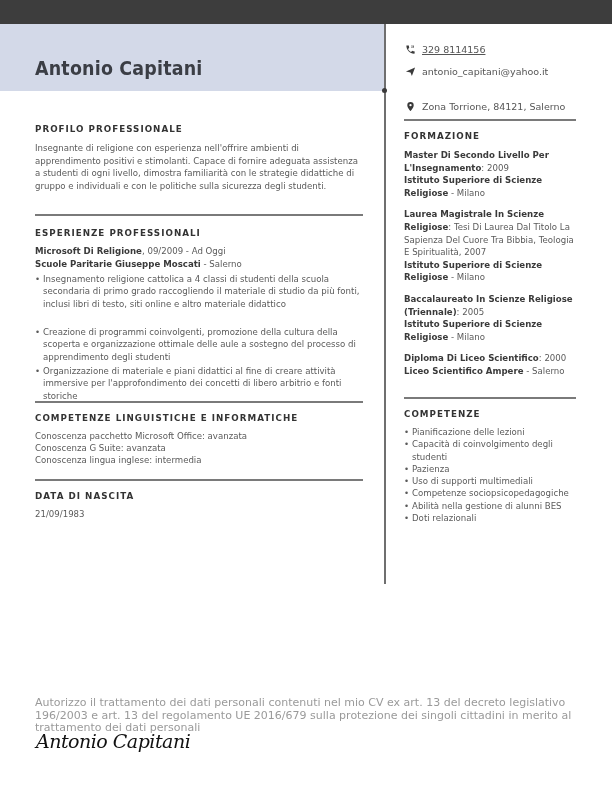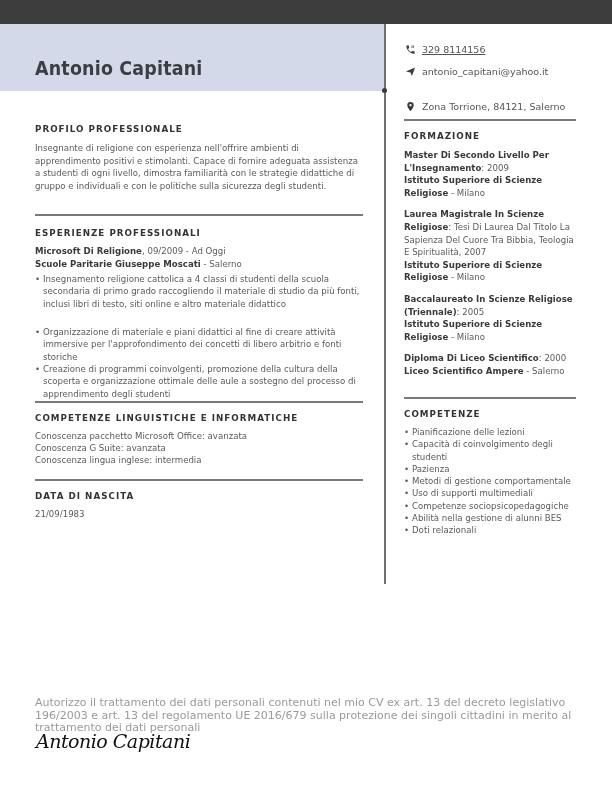--- a/index.html
+++ b/index.html
@@ -79,22 +79,22 @@
   <div class="rule"></div>
   <div class="sec-title" style="margin-top:11px;">ESPERIENZE PROFESSIONALI</div>
   <div class="txt" style="margin-top:7px;">
     <span class="b">Microsoft Di Religione</span><span>, 09/2009 - Ad Oggi</span>
   </div>
   <div class="txt">
     <span class="b">Scuole Paritarie Giuseppe Moscati</span><span> - Salerno</span>
   </div>
   <ul class="bul" style="margin-top:3px;">
     <li style="margin-bottom:16px;">Insegnamento religione cattolica a 4 classi di studenti della scuola secondaria di primo grado raccogliendo il materiale di studio da più fonti, inclusi libri di testo, siti online e altro materiale didattico</li>
+    <li style="margin-bottom:2px;">Creazione di programmi coinvolgenti, promozione della cultura della scoperta e organizzazione ottimale delle aule a sostegno del processo di apprendimento degli studenti</li>
     <li>Organizzazione di materiale e piani didattici al fine di creare attività immersive per l'approfondimento dei concetti di libero arbitrio e fonti storiche</li>
-    <li style="margin-bottom:2px;">Creazione di programmi coinvolgenti, promozione della cultura della scoperta e organizzazione ottimale delle aule a sostegno del processo di apprendimento degli studenti</li>
   </ul>
 </div>
 
 <div class="left" style="top:401px;">
   <div class="rule"></div>
   <div class="sec-title" style="margin-top:9px;">COMPETENZE LINGUISTICHE E INFORMATICHE</div>
   <div style="margin-top:7px;">
     <div class="txt" style="line-height:12px;">Conoscenza pacchetto Microsoft Office: avanzata</div>
     <div class="txt" style="line-height:12px;">Conoscenza G Suite: avanzata</div>
     <div class="txt" style="line-height:12px;">Conoscenza lingua inglese: intermedia</div>
@@ -130,21 +130,20 @@
   </div>
 </div>
 
 <div class="right" style="top:397px;">
   <div class="rule"></div>
   <div class="sec-title" style="margin-top:9px;">COMPETENZE</div>
   <ul class="bul" style="margin-top:7px;">
     <li>Pianificazione delle lezioni</li>
     <li>Capacità di coinvolgimento degli studenti</li>
     <li>Pazienza</li>
-    <li>Metodi di gestione comportamentale</li>
     <li>Uso di supporti multimediali</li>
     <li>Competenze sociopsicopedagogiche</li>
     <li>Abilità nella gestione di alunni BES</li>
     <li>Doti relazionali</li>
   </ul>
 </div>
 
 <div class="consent">Autorizzo il trattamento dei dati personali contenuti nel mio CV ex art. 13 del decreto legislativo 196/2003 e art. 13 del regolamento UE 2016/679 sulla protezione dei singoli cittadini in merito al trattamento dei dati personali</div>
 <div class="signature">Antonio Capitani</div>
 

